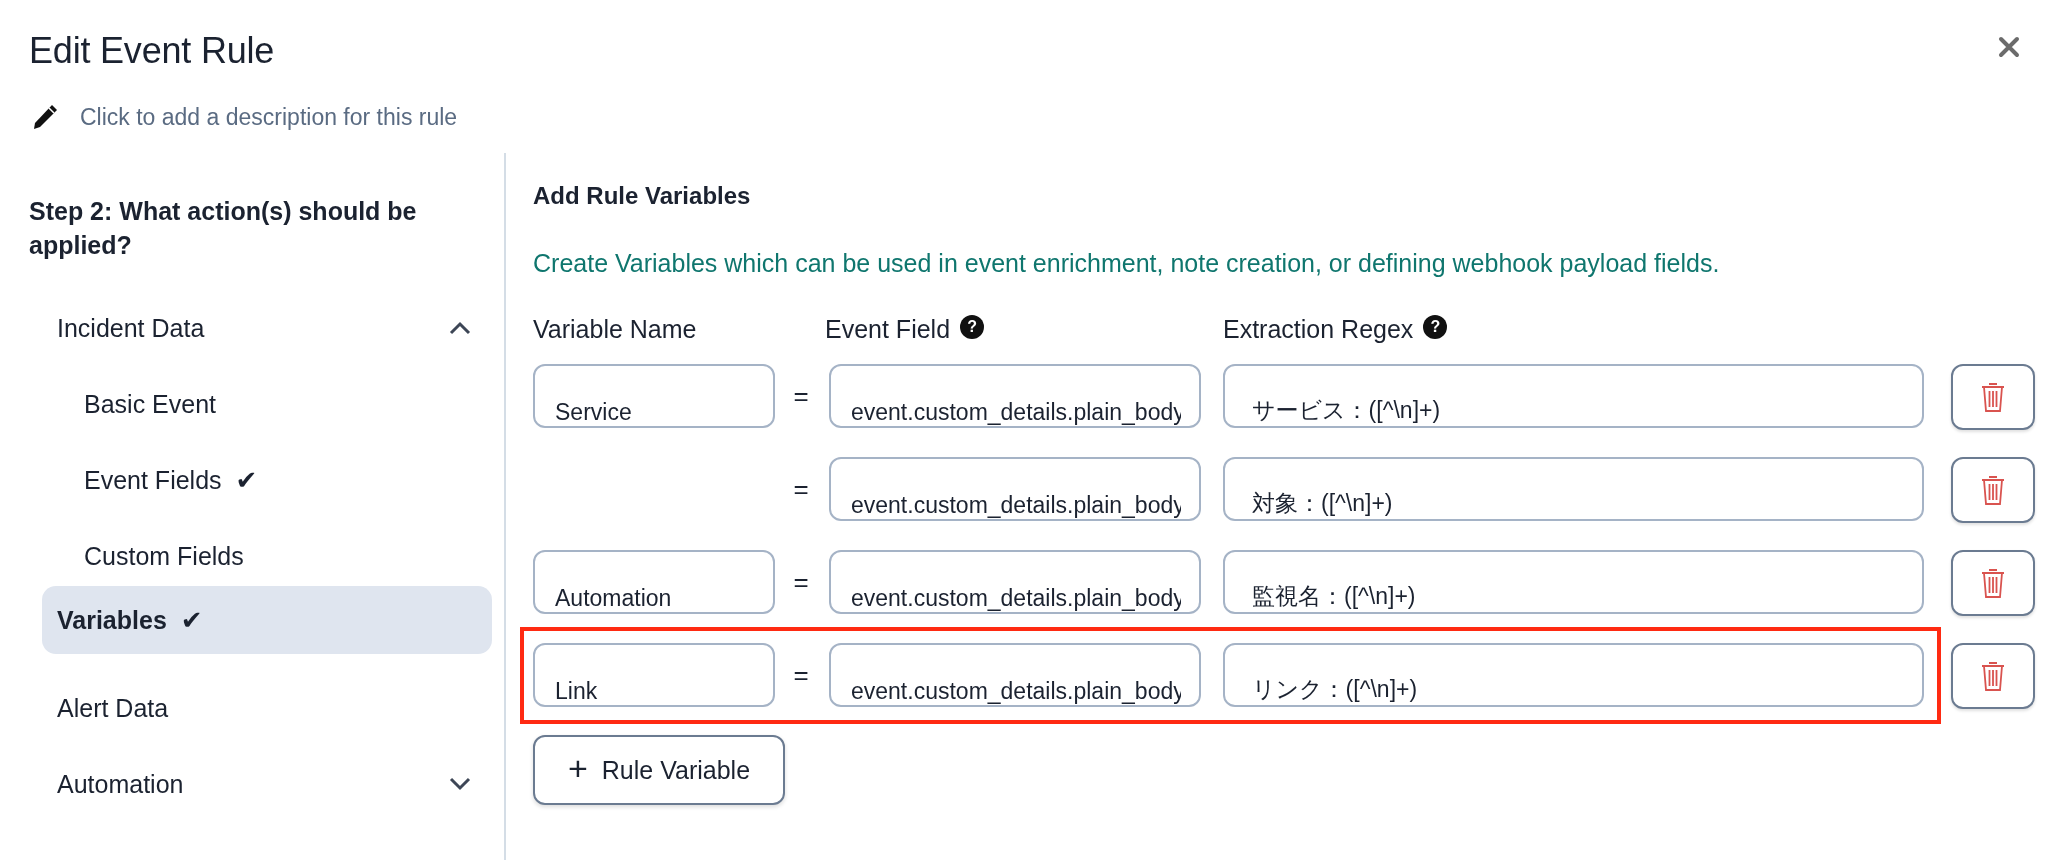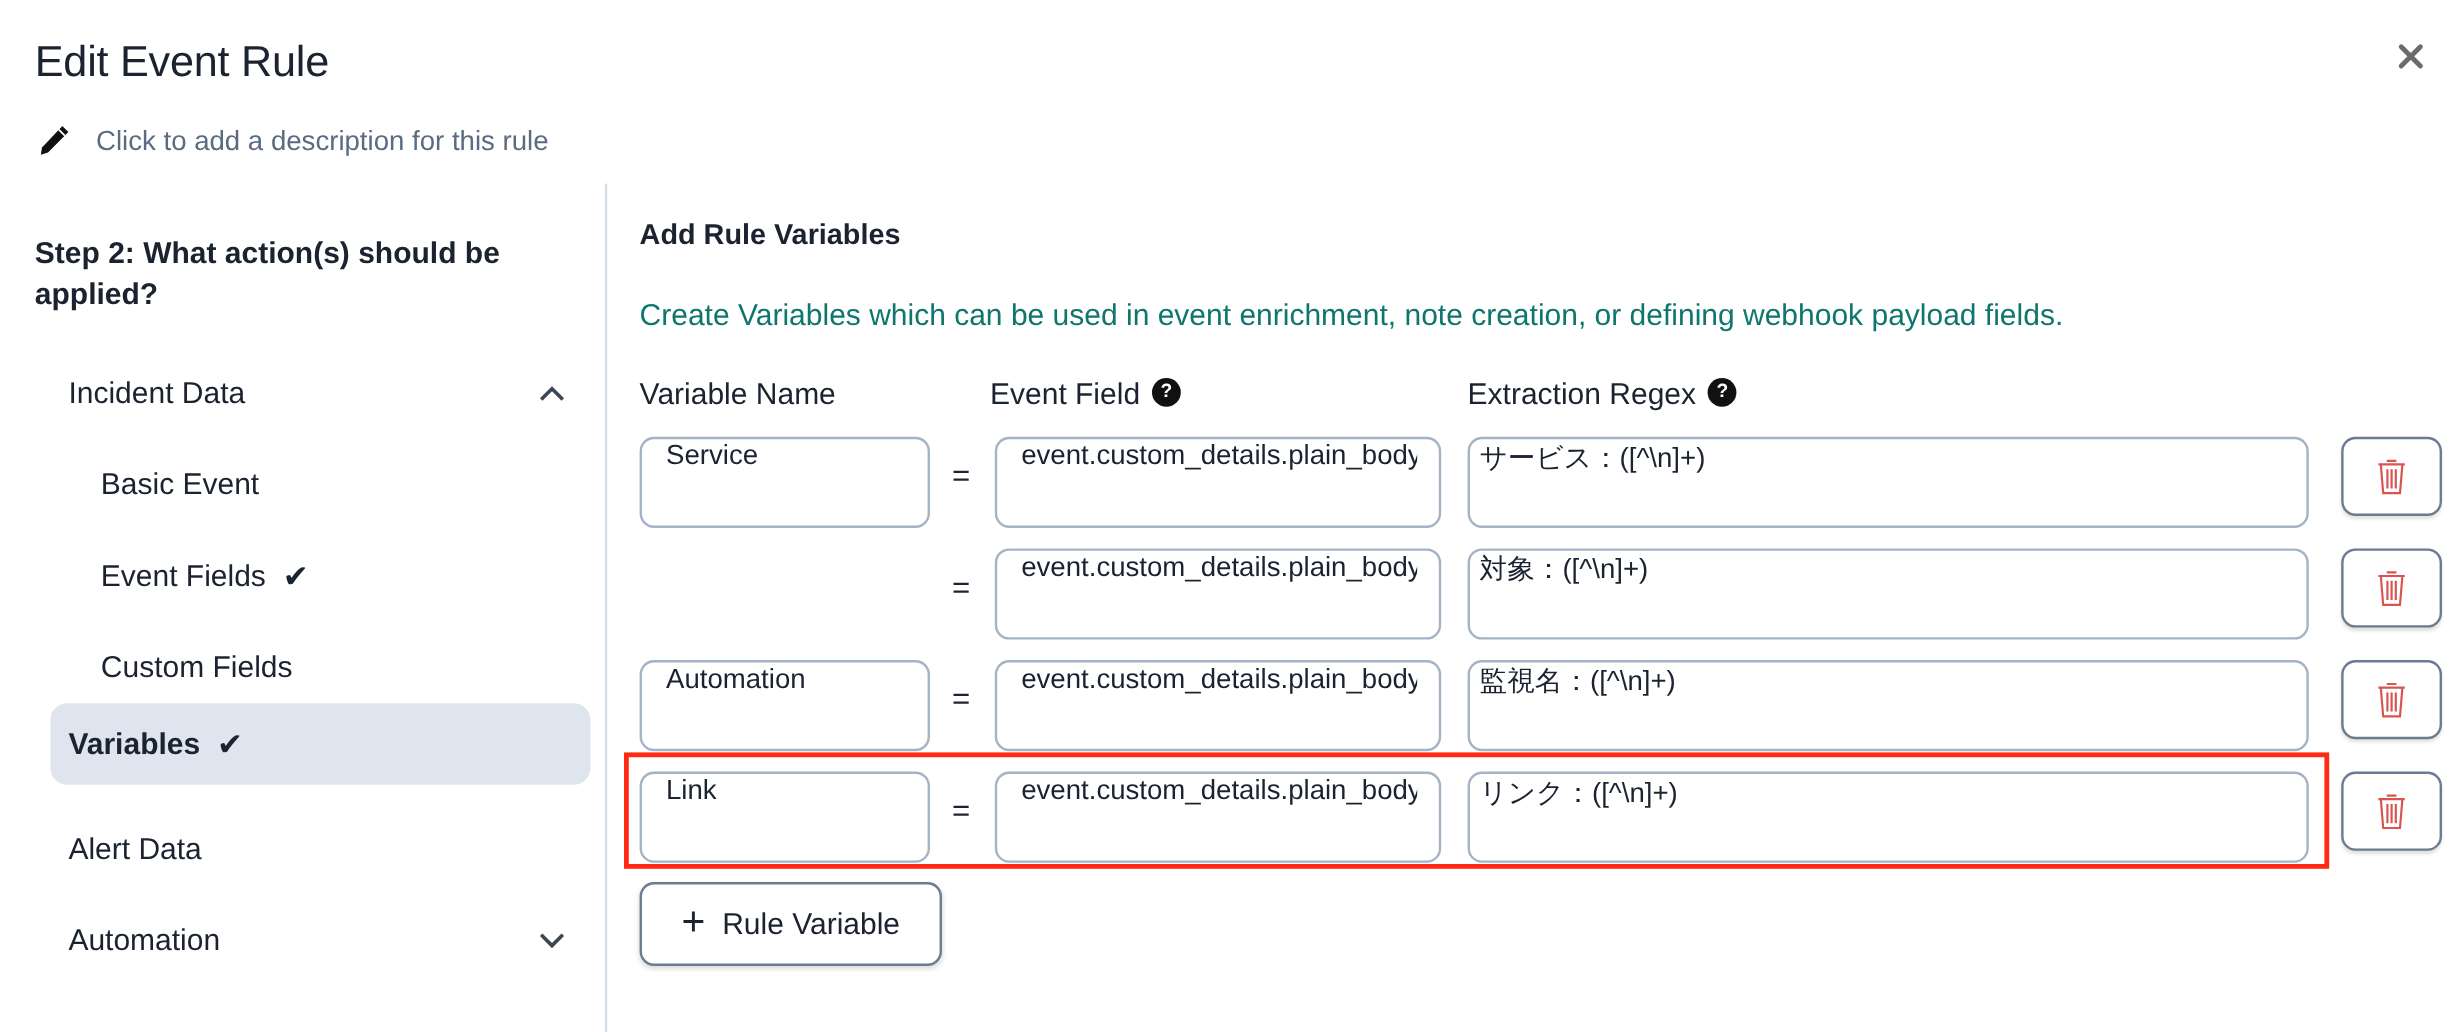--- a/index.html
+++ b/index.html
@@ -23,25 +23,25 @@
     .check { margin-left: 14px; font-size: 26px; font-weight: 700; }
     .chev { position: absolute; right: 20px; top: 50%; transform: translateY(-50%); width: 24px; height: 24px; display: flex; align-items: center; justify-content: center; }
 
     .main-h { position: absolute; left: 533px; top: 182px; font-size: 24px; font-weight: 700; color: #1b2230; }
     .main-desc { position: absolute; left: 533px; top: 249px; font-size: 25px; color: #0f766e; }
 
     .col-h { position: absolute; top: 315px; font-size: 25px; color: #1b2230; display: flex; align-items: center; }
     .help { display: inline-flex; width: 24px; height: 24px; border-radius: 50%; background: #111; color: #fff; font-size: 16px; font-weight: 700; align-items: center; justify-content: center; margin-left: 10px; position: relative; top: -3px; }
 
     .row { position: absolute; left: 533px; height: 64px; width: 1500px; }
-    .inp { position: absolute; top: 0; height: 76px; border: 2px solid #a5b3c6; border-radius: 12px; background: #fff; font-size: 23px; color: #1b2230; display: flex; align-items: flex-start; padding-left: 20px; overflow: hidden; white-space: nowrap; }
+    .inp { position: absolute; top: 0; height: 64px; border: 2px solid #a5b3c6; border-radius: 12px; background: #fff; font-size: 23px; color: #1b2230; display: flex; align-items: flex-end; padding-left: 20px; overflow: hidden; white-space: nowrap; }
     .inp.name { left: 0; width: 242px; }
     .inp.field { left: 296px; width: 372px; padding-left: 20px; }
     .inp.field span { display: block; width: 330px; overflow: hidden; white-space: nowrap; }
-    .inp.regex { left: 690px; width: 701px; padding-left: 8px; }
+    .inp.regex { left: 690px; width: 701px; padding-left: 27px; }
     .eq { position: absolute; left: 256px; top: 0; height: 64px; width: 24px; display: flex; align-items: center; justify-content: center; font-size: 26px; color: #1b2230; }
     .del { position: absolute; left: 1418px; top: 0; width: 84px; height: 66px; border: 2px solid #6b7b91; border-radius: 12px; background: #fff; display: flex; align-items: center; justify-content: center; box-shadow: 0 2px 3px rgba(0,0,0,0.12); cursor: pointer; }
 
     .highlight { position: absolute; left: 520px; top: 627px; width: 1421px; height: 97px; border: 4px solid #ff2a12; pointer-events: none; }
 
     .add-btn { position: absolute; left: 533px; top: 735px; width: 252px; height: 70px; border: 2px solid #6b7b91; border-radius: 12px; background: #fff; display: flex; align-items: center; justify-content: center; font-size: 25px; color: #1b2230; box-shadow: 0 2px 4px rgba(0,0,0,0.14); cursor: pointer; }
     .add-btn .plus { font-size: 34px; font-weight: 400; margin-right: 14px; line-height: 1; position: relative; top: -2px; }
   </style>
 </head>
 <body>

